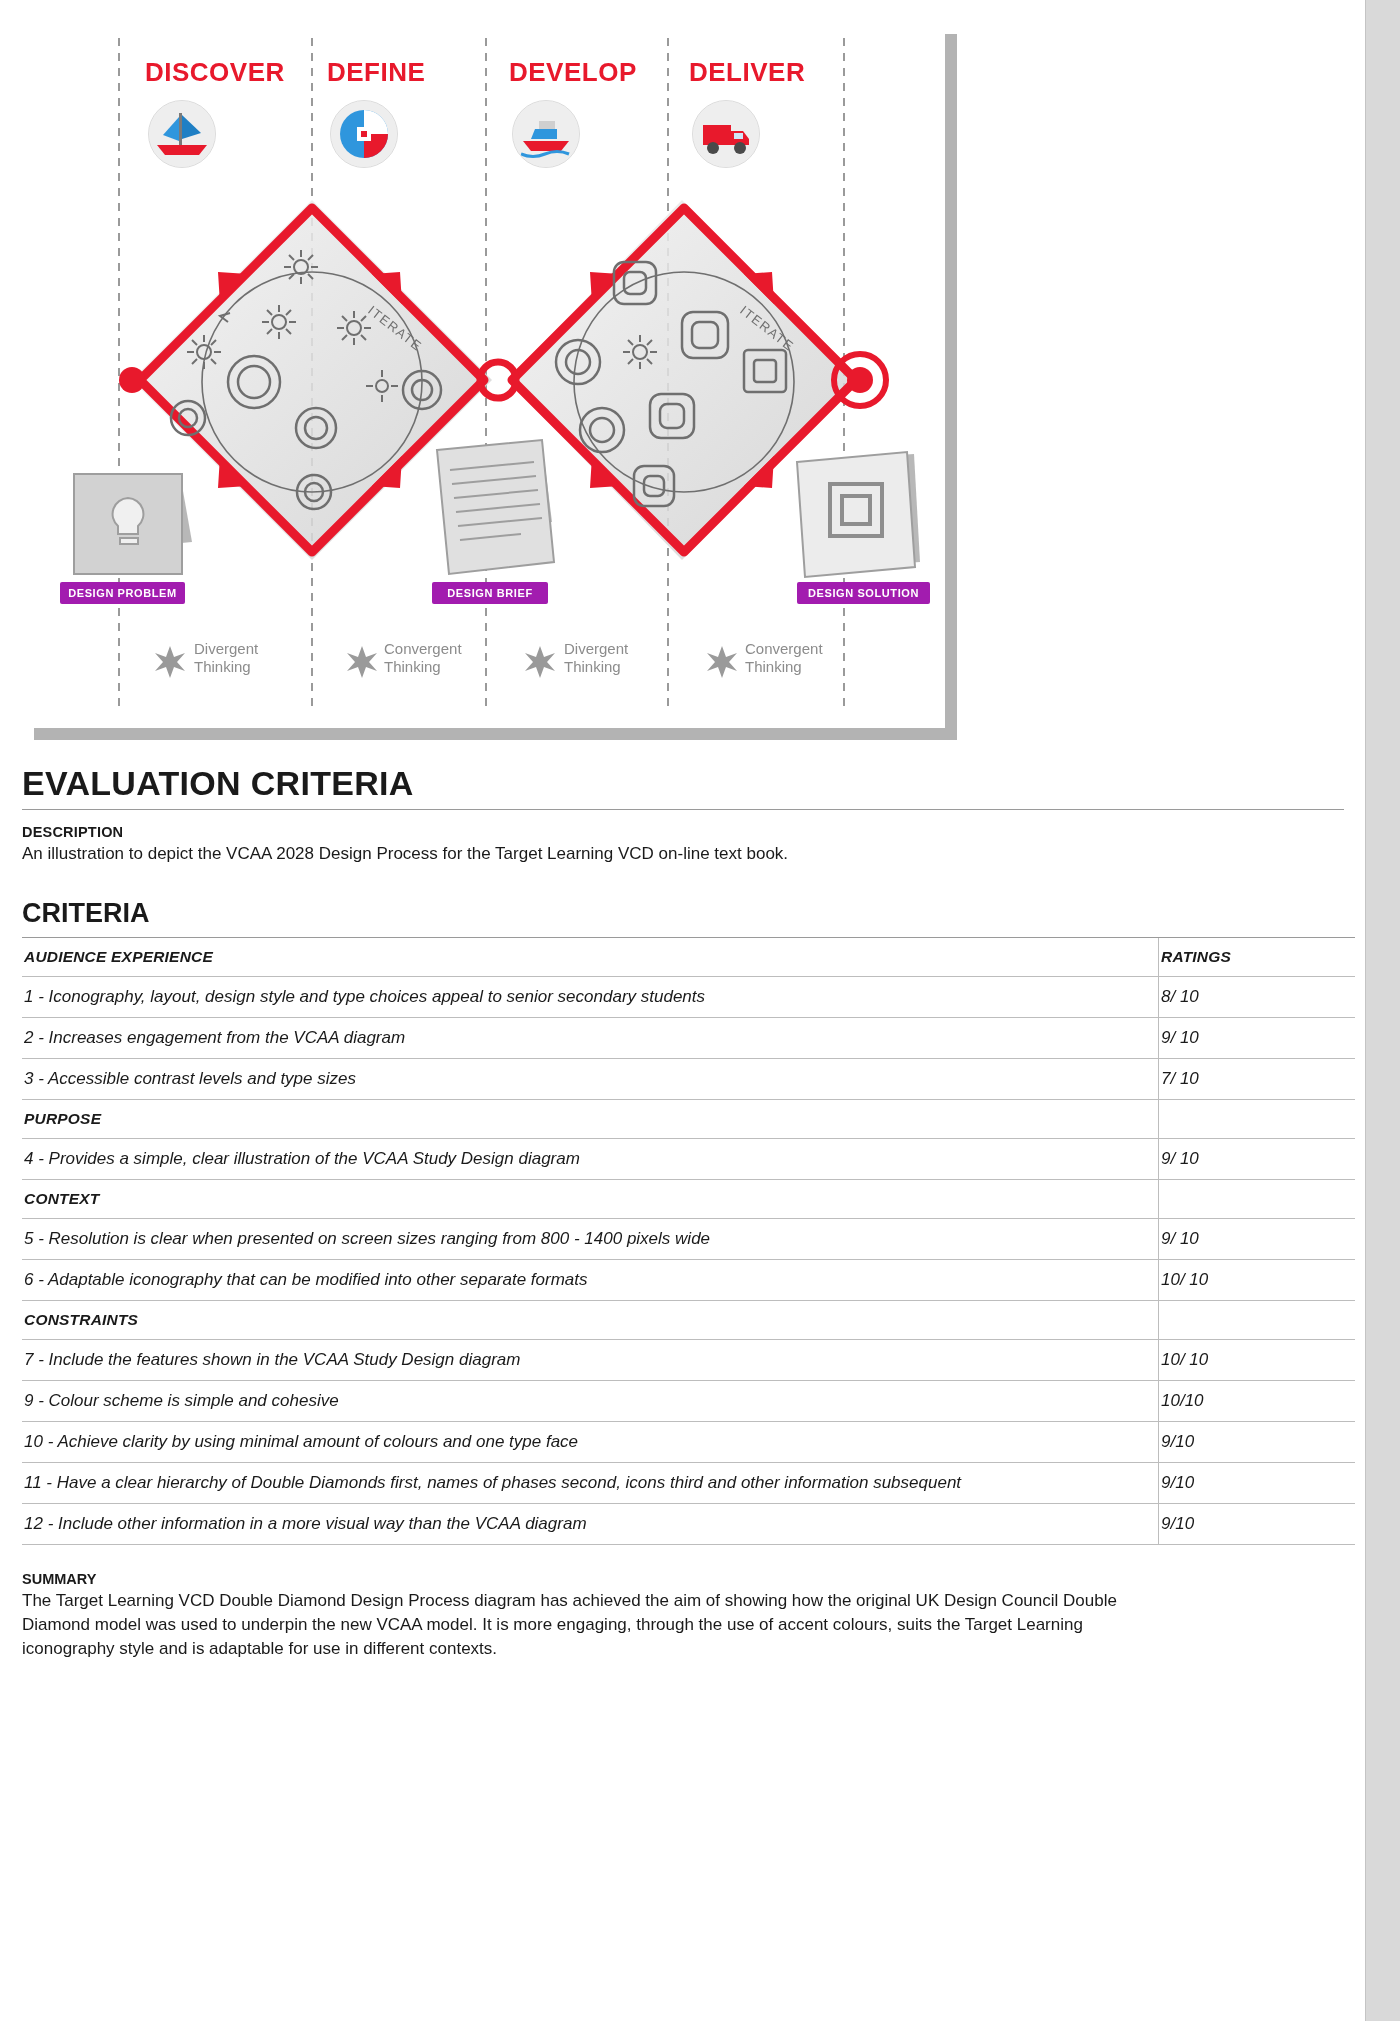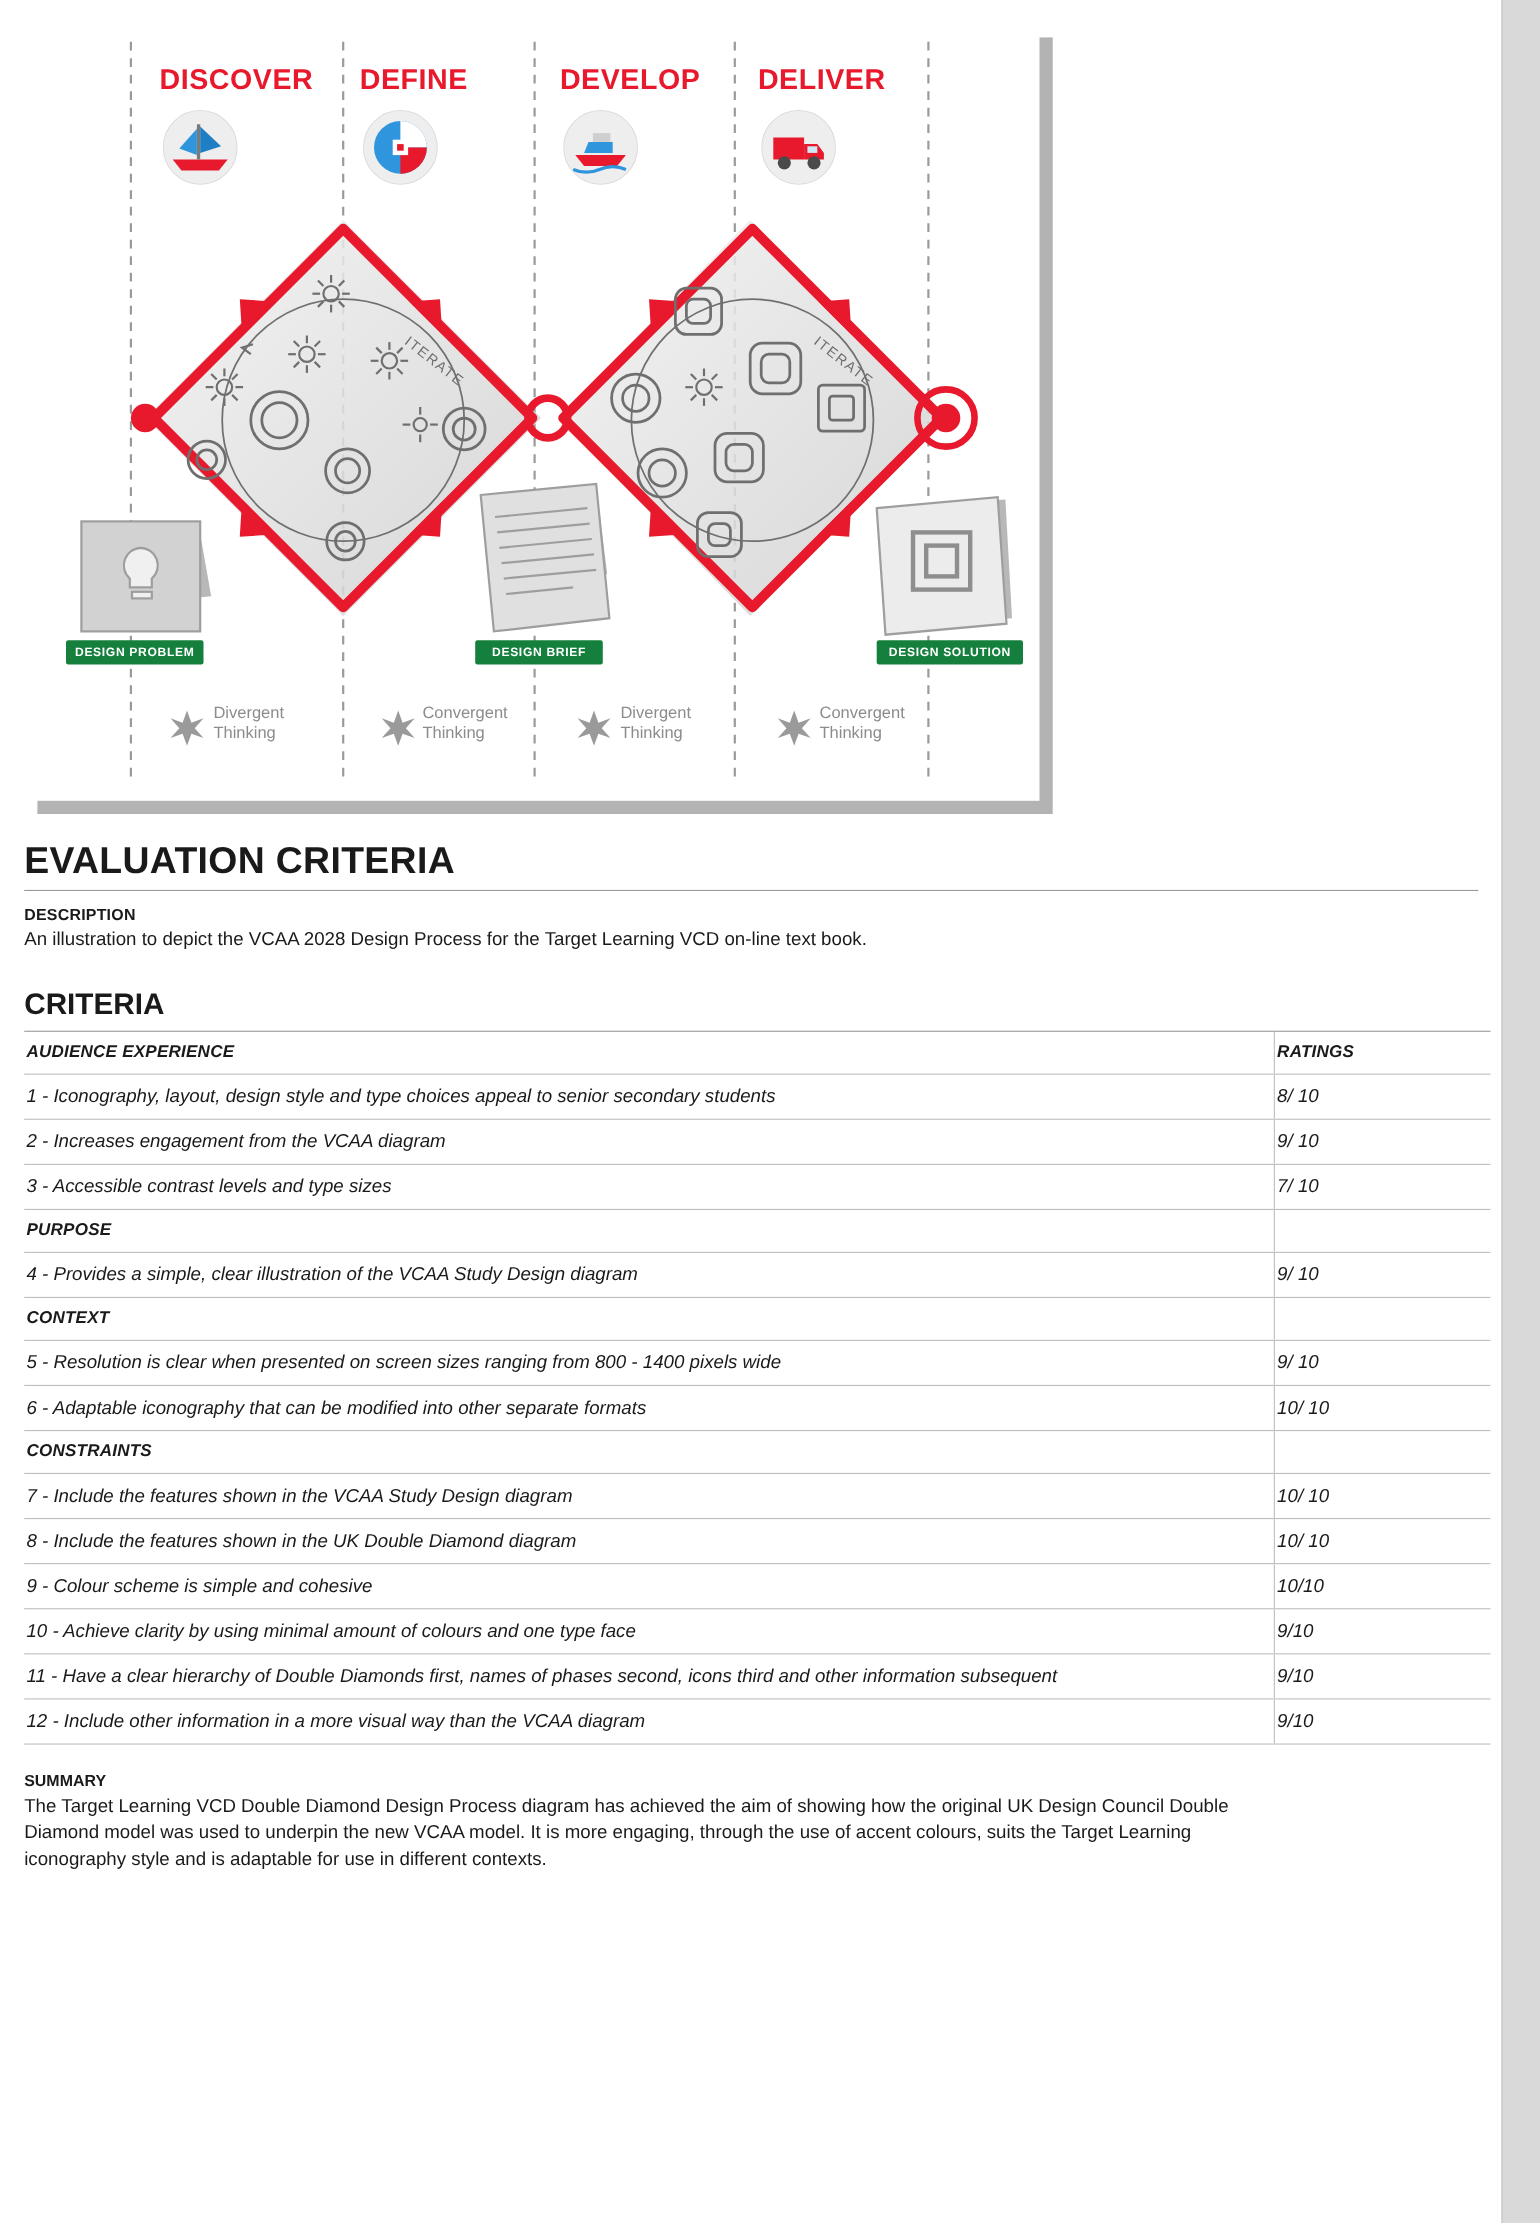--- a/index.html
+++ b/index.html
@@ -77,21 +77,21 @@
     height: 66px;
     border-radius: 50%;
     background: #f0f0f0;
     border: 1px solid #dcdcdc;
     overflow: hidden;
   }
   .tag {
     position: absolute;
     height: 22px;
     line-height: 22px;
-    background: #15803d;
+    background: #a21caf;
     color: #ffffff;
     font-size: 11px;
     font-weight: bold;
     letter-spacing: 0.6px;
     text-align: center;
     border-radius: 2px;
   }
   .think-label {
     position: absolute;
     font-size: 15px;
@@ -481,24 +481,20 @@
         </tr>
         <tr class="head">
           <td class="c-text">CONSTRAINTS</td>
           <td class="c-rating"></td>
         </tr>
         <tr>
           <td class="c-text">7 - Include the features shown in the VCAA Study Design diagram</td>
           <td class="c-rating">10/ 10</td>
         </tr>
         <tr>
-          <td class="c-text">8 - Include the features shown in the UK Double Diamond diagram</td>
-          <td class="c-rating">10/ 10</td>
-        </tr>
-        <tr>
           <td class="c-text">9 - Colour scheme is simple and cohesive</td>
           <td class="c-rating">10/10</td>
         </tr>
         <tr>
           <td class="c-text">10 - Achieve clarity by using minimal amount of colours and one type face</td>
           <td class="c-rating">9/10</td>
         </tr>
         <tr>
           <td class="c-text">11 - Have a clear hierarchy of Double Diamonds first, names of phases second, icons third and other information subsequent</td>
           <td class="c-rating">9/10</td>

